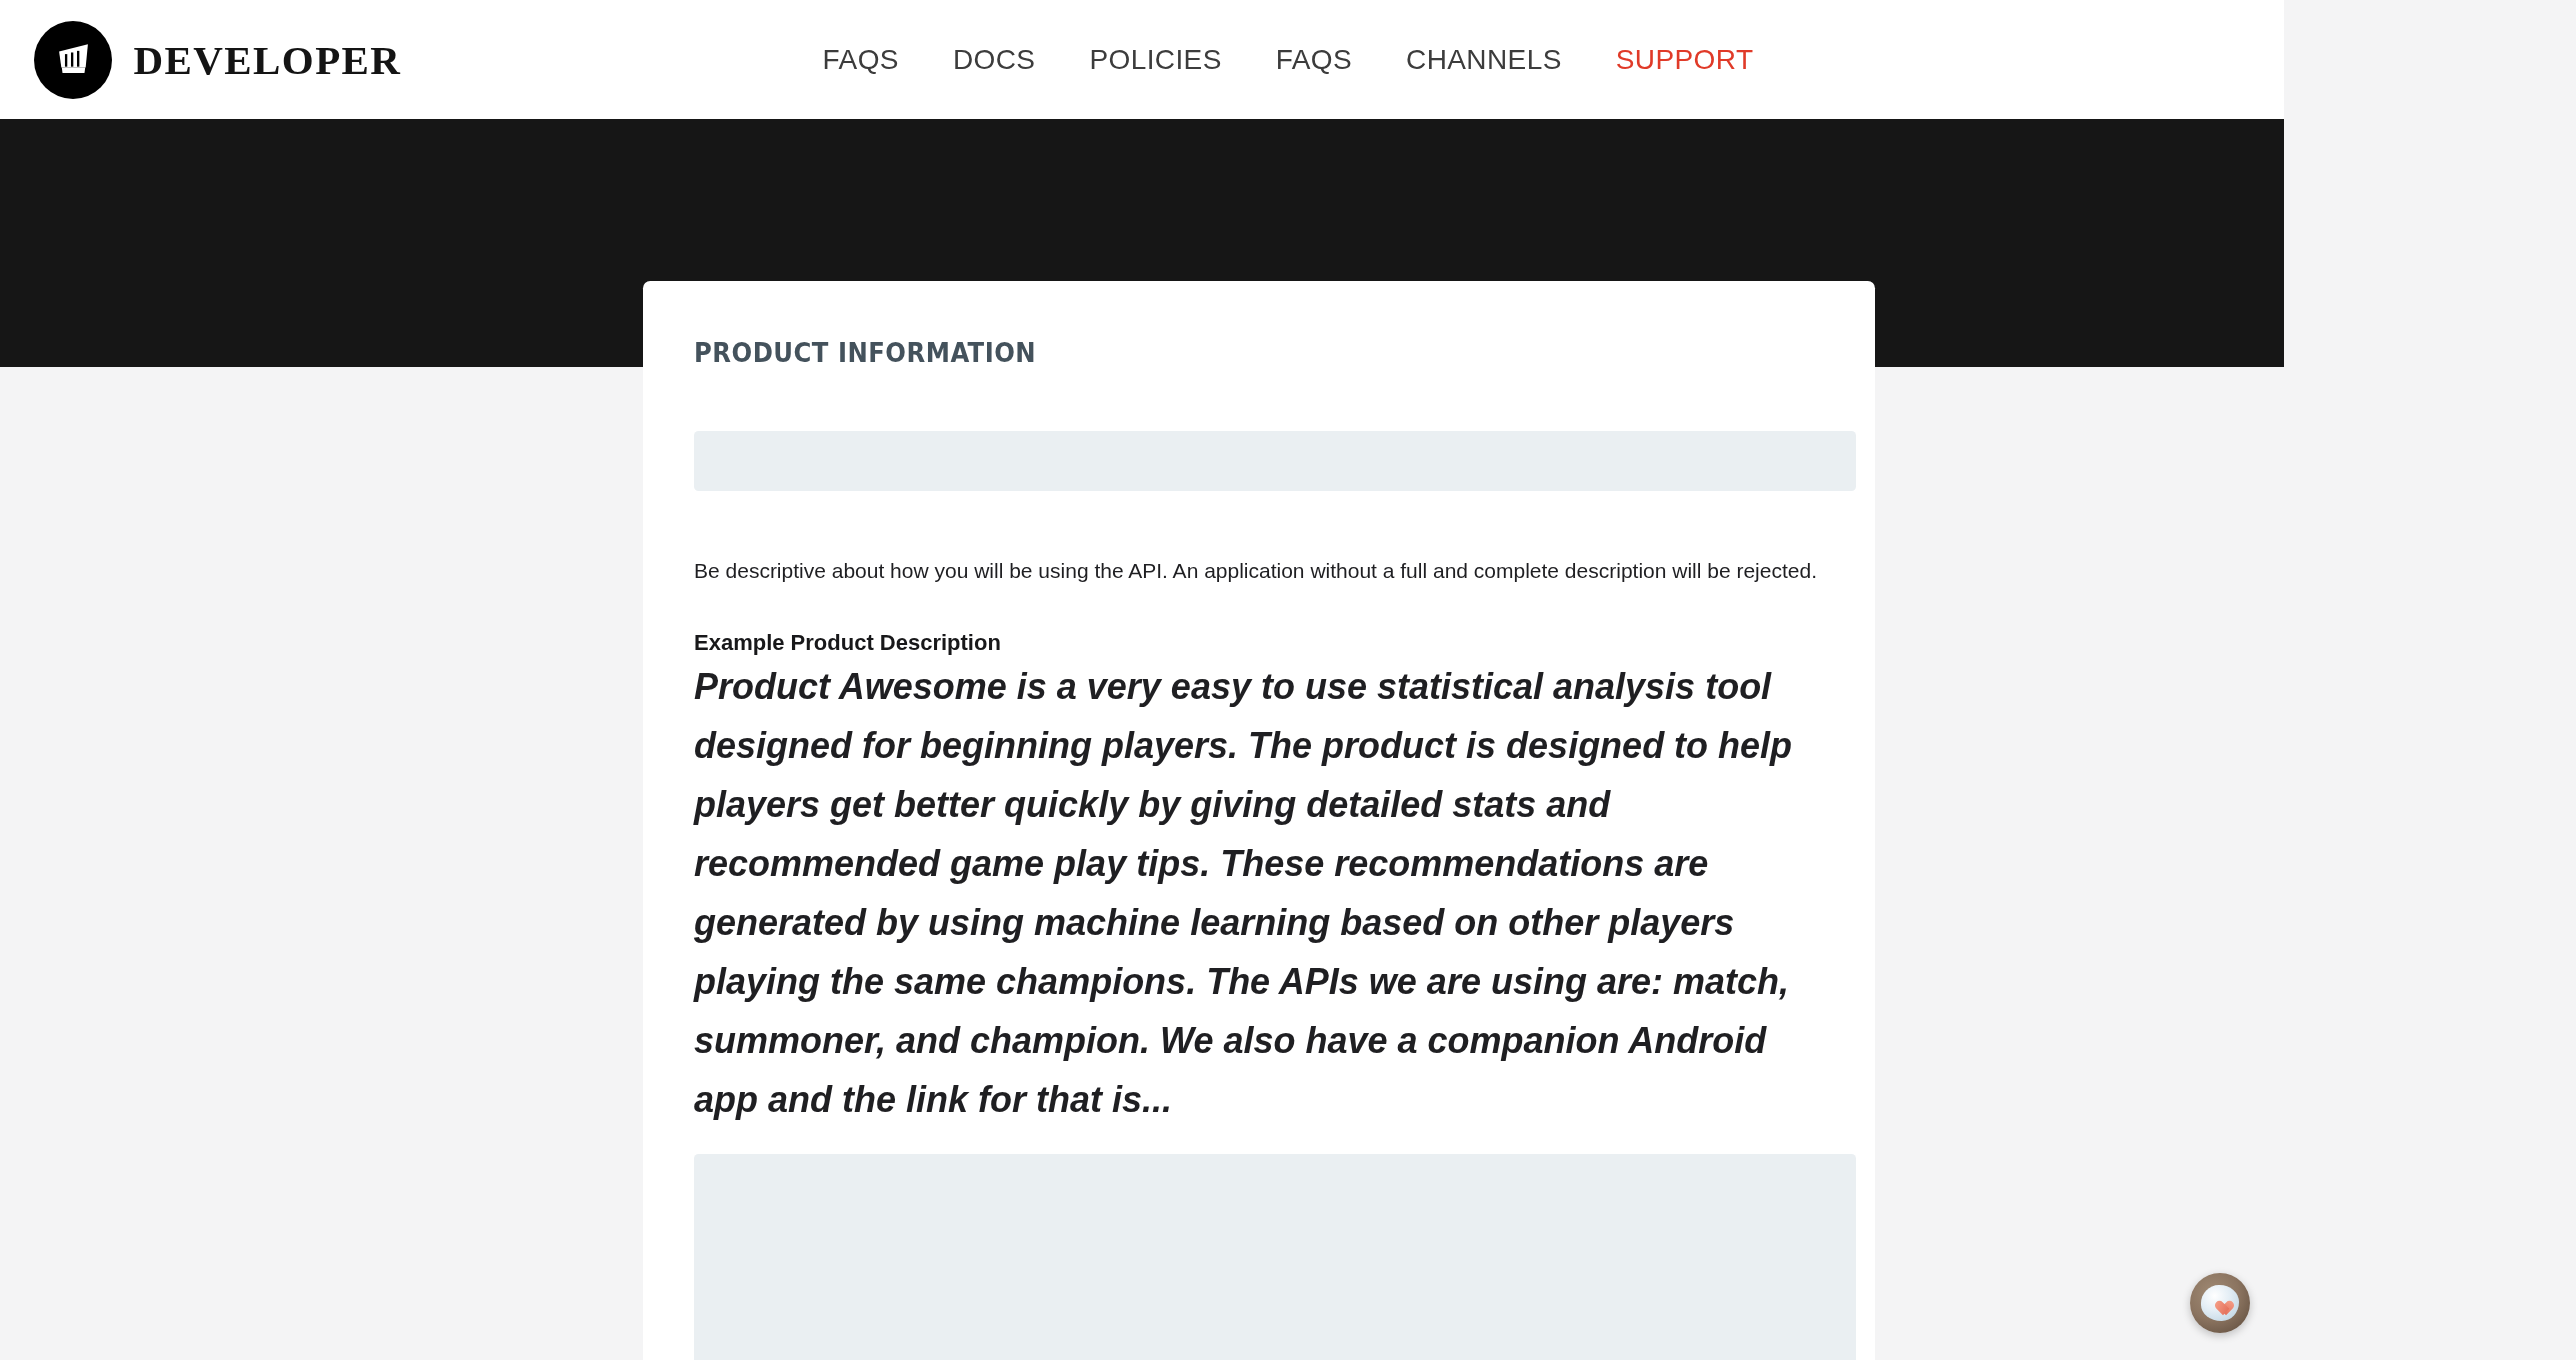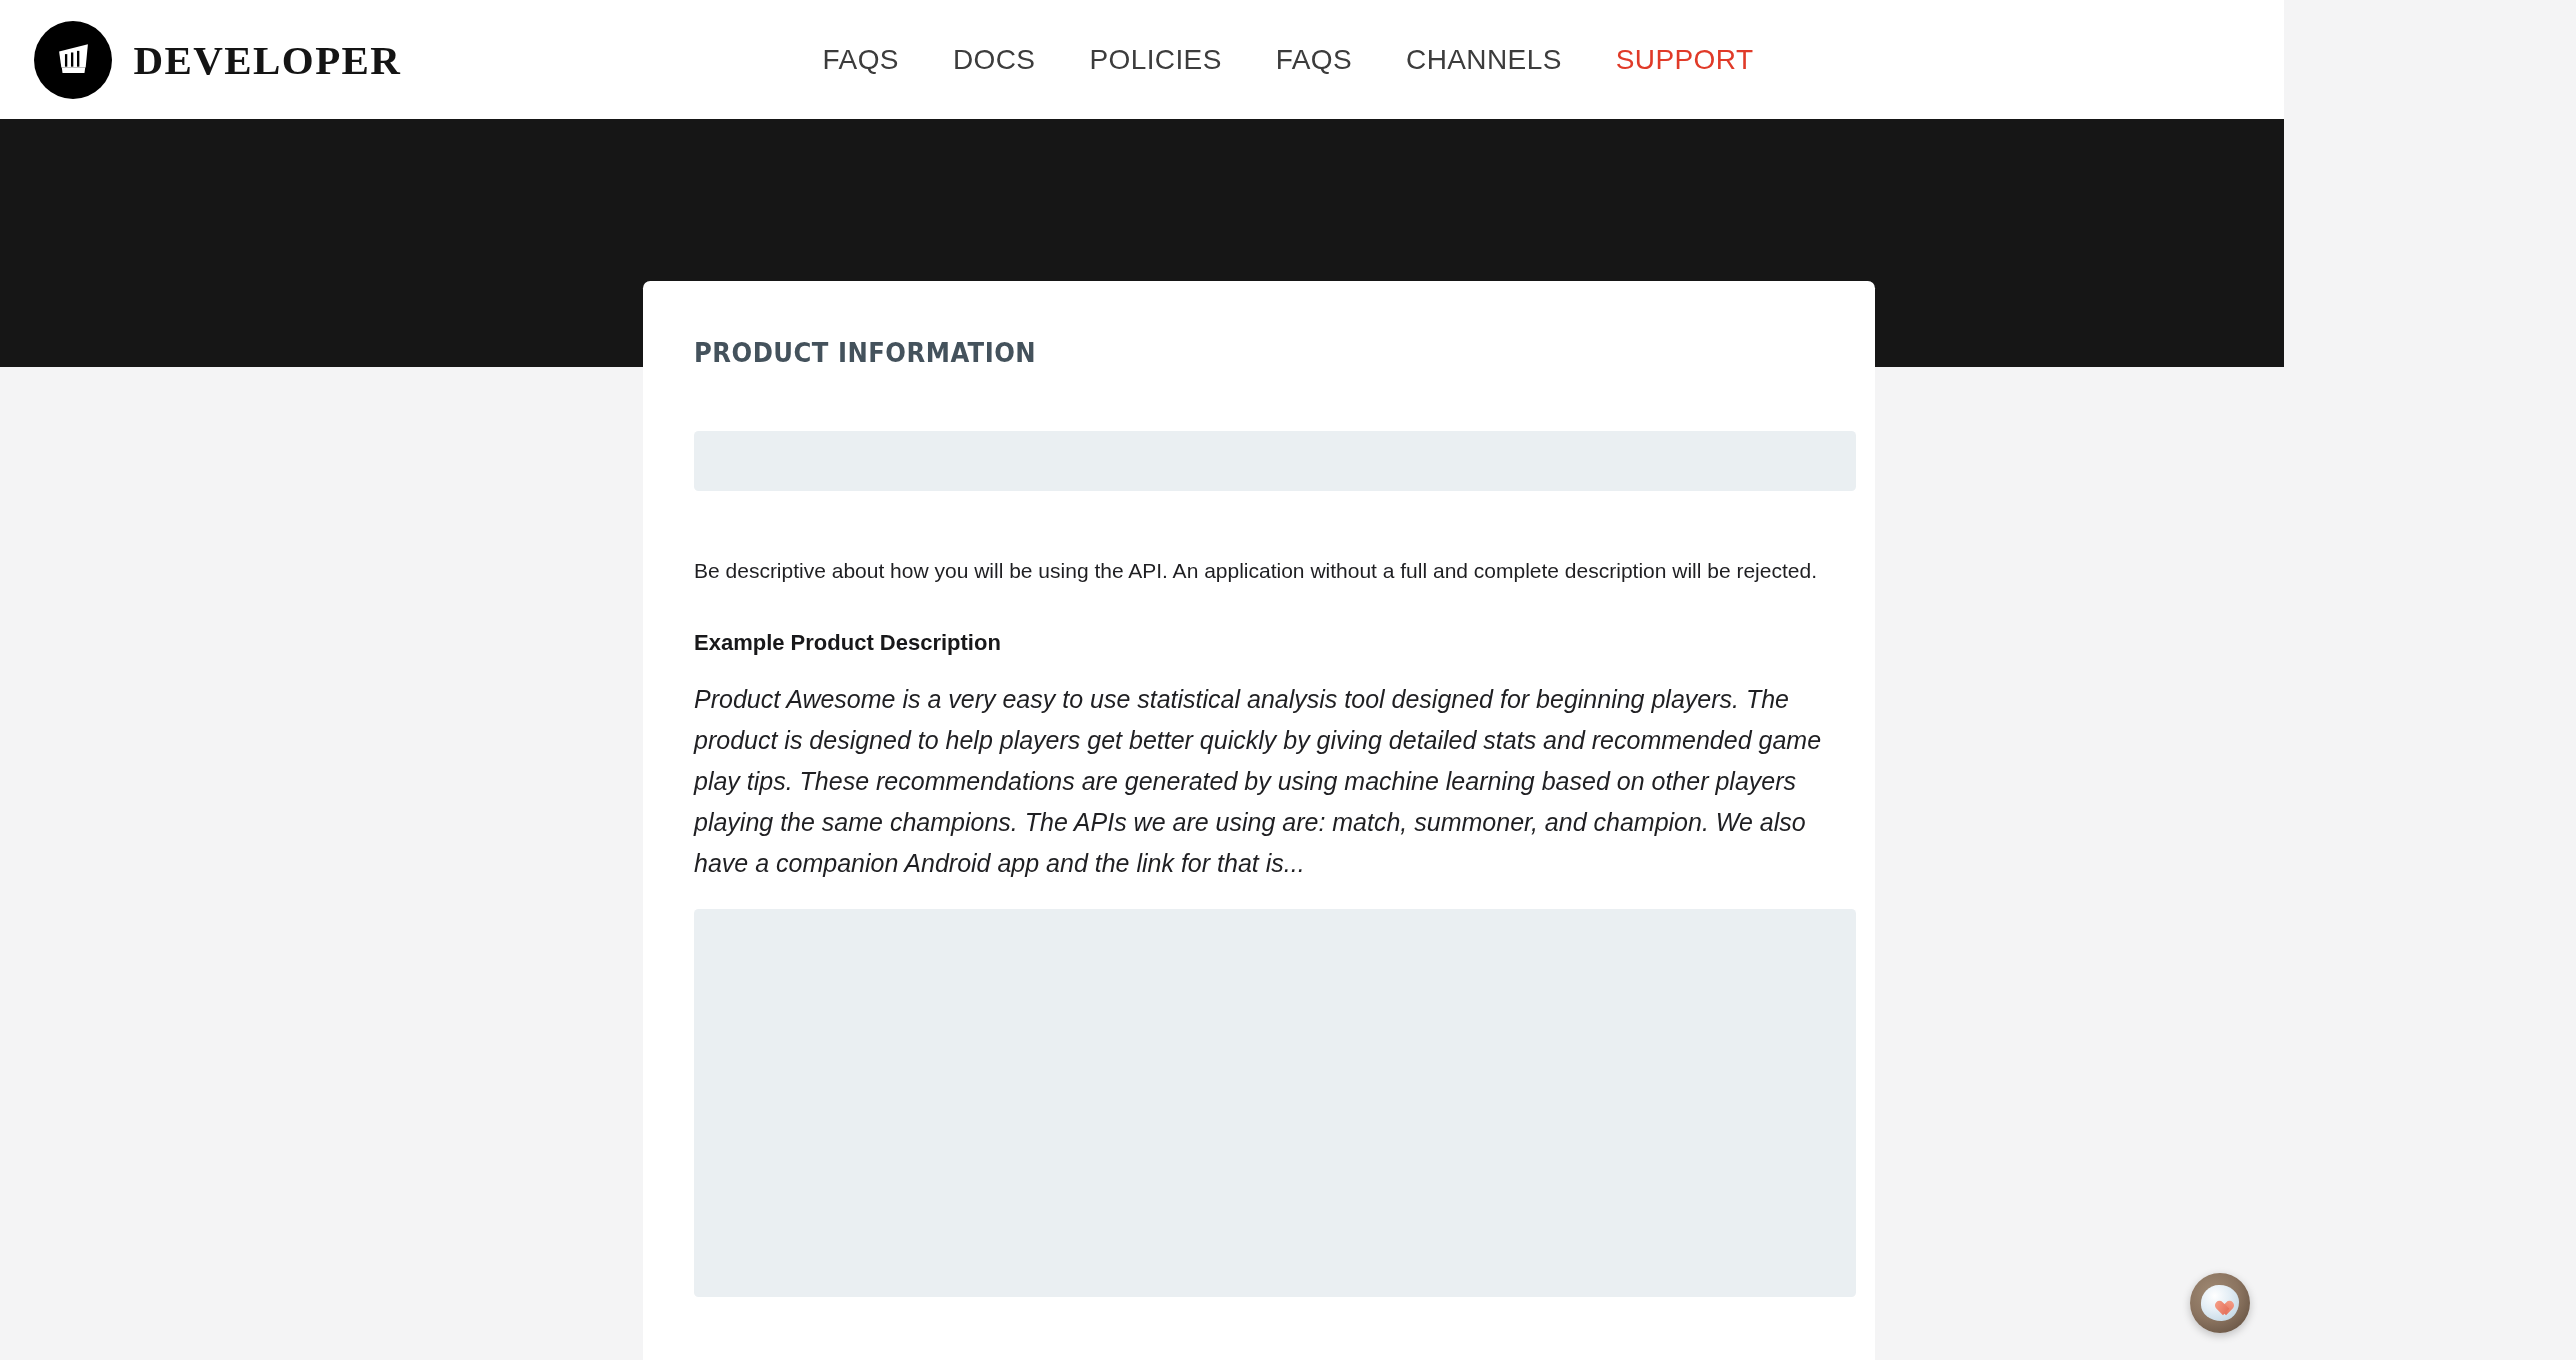--- a/index.html
+++ b/index.html
@@ -208,26 +208,26 @@
   }
 
   .example-label {
     font-size: 22px;
     font-weight: 700;
     color: #18181a;
     margin-top: 42px;
   }
 
   .example-text {
-    font-size: 25px;
+    font-size: 36px;
     font-style: italic;
-    font-weight: 400;
+    font-weight: 700;
     color: #1f1f22;
     line-height: 1.64;
-    margin-top: 23px;
+    margin-top: 1px;
     max-width: 1164px;
   }
 
   .text-input {
     display: block;
     width: 1162px;
     height: 60px;
     margin-top: 19px;
     background: #eaeff2;
     border: none;

